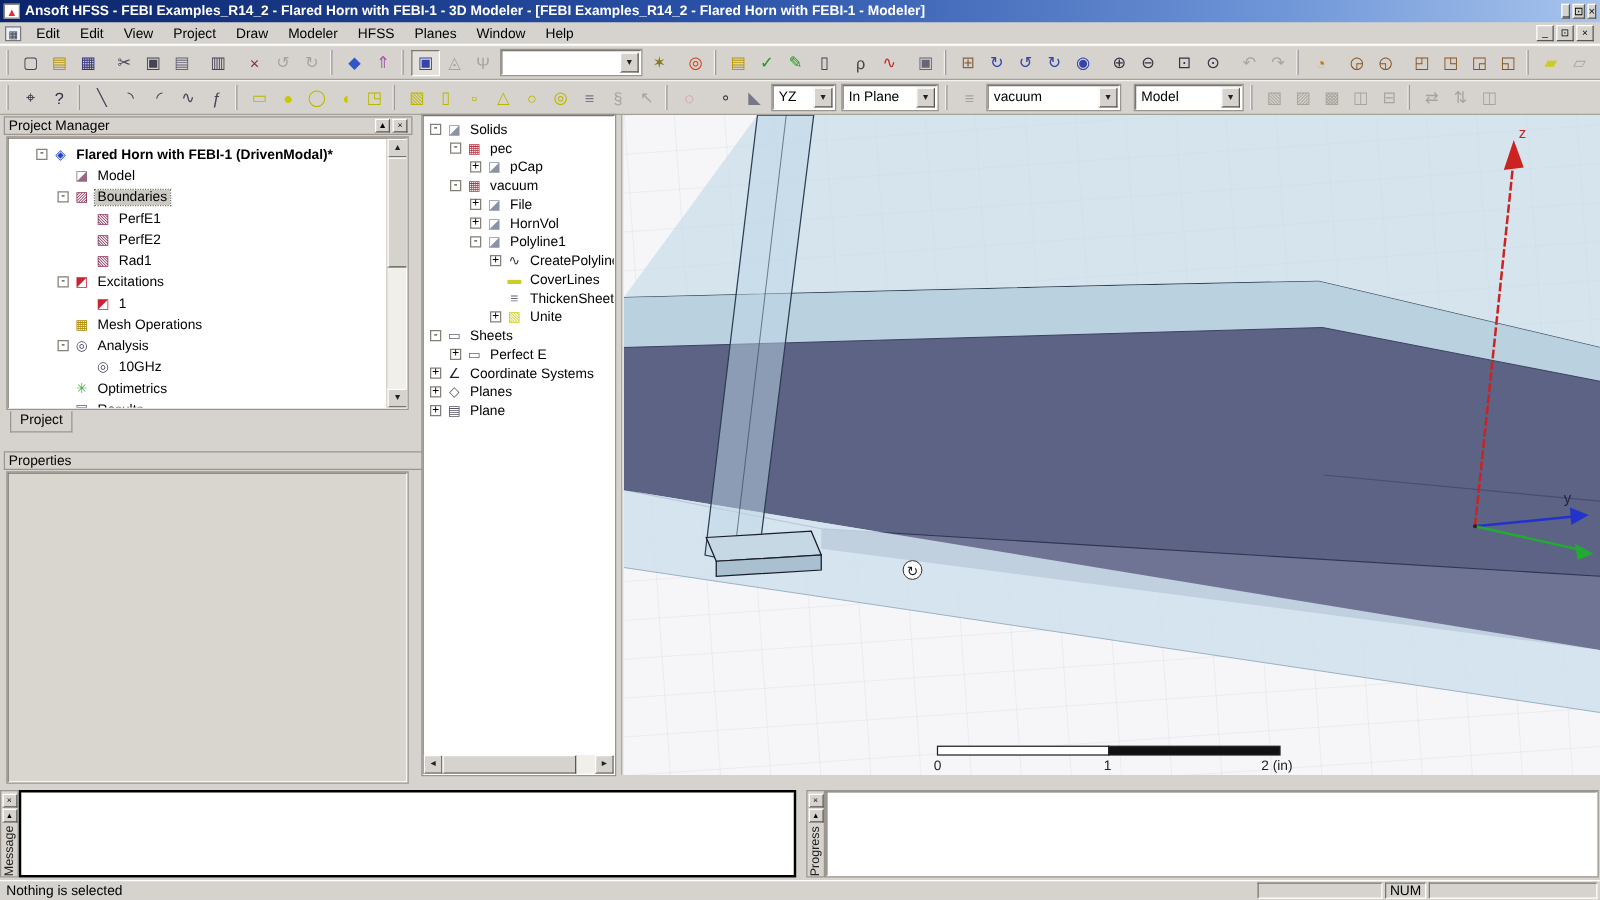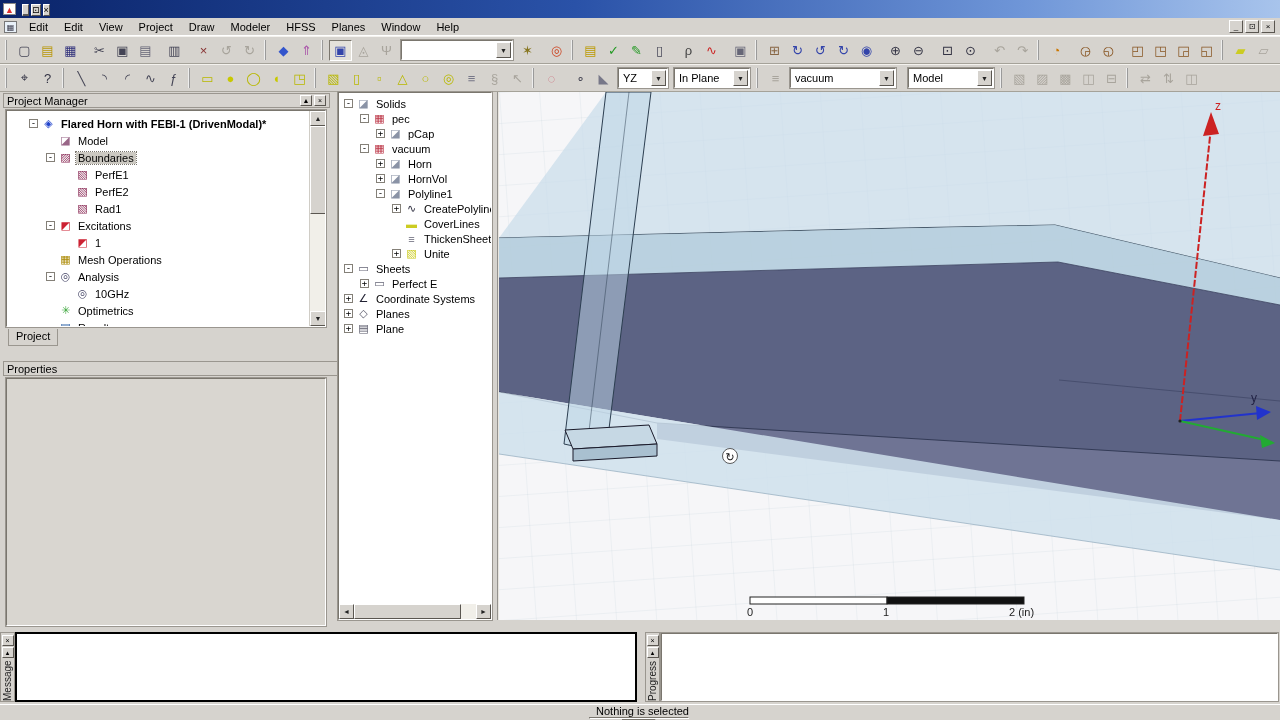--- a/index.html
+++ b/index.html
@@ -95,35 +95,36 @@
   .vstrip .hbtn { margin:1px 0 0 0; }
   .vlabel {
     writing-mode:vertical-rl; transform:rotate(180deg);
     font-size:10px; color:#222; margin-top:3px; overflow:hidden; flex:1; white-space:nowrap;
   }
   .msgcontent { position:absolute; background:#fff; border:2px solid #000; }
   .progcontent { position:absolute; background:#fff; border:1px solid; border-color:#7a766e #fff #fff #7a766e; outline:1px solid #9a968f; }
   
   .statusbar {
     position:absolute; left:0; top:704px; width:1280px; height:16px; background:#d6d3ce;
-    border-top:1px solid #fff; display:flex; align-items:center; font-size:11px;flex-direction:column;
+    border-top:1px solid #fff; display:flex; align-items:center; font-size:11px;
   }
   .statusbar .msg { flex:1; padding-left:5px; }
   .sfield { height:13px; border:1px solid; border-color:#7a766e #fff #fff #7a766e; margin-right:2px; padding:0 3px; line-height:12px; }
   
   .viewport { position:absolute; left:497px; top:92px; width:783px; height:528px; background:#f6f6f8; border-left:2px groove #e8e5de; }
   .vplabel { font-family:"Liberation Sans","DejaVu Sans",sans-serif; }
 </style>
 </head>
 <body>
 
 <div class="screen">
 
   <div class="titlebar">
     <span class="appicon">▲</span>
+    <span class="title">Ansoft HFSS - FEBI Examples_R14_2 - Flared Horn with FEBI-1 - 3D Modeler - [FEBI Examples_R14_2 - Flared Horn with FEBI-1 - Modeler]</span>
     <span id="win-controls"><span class="winbtn">_</span><span class="winbtn">⊡</span><span class="winbtn">×</span></span>
   </div>
 
   <div class="menubar">
     <span class="mdiicon">▦</span>
     <span id="menu-items" style="display:flex;">
         <span class="menuitem">Edit</span>
         <span class="menuitem">Edit</span>
         <span class="menuitem">View</span>
         <span class="menuitem">Project</span>
@@ -536,21 +537,21 @@
           <span class="tlabel">pCap</span>
         </div>
         <div class="trow" style="height: 15px; padding-left: 21px;">
           <span class="exp">-</span>
           <span class="ticn" style="color: rgb(187, 51, 68);">▦</span>
           <span class="tlabel">vacuum</span>
         </div>
         <div class="trow" style="height: 15px; padding-left: 37px;">
           <span class="exp">+</span>
           <span class="ticn" style="color: rgb(138, 147, 166);">◪</span>
-          <span class="tlabel">Horn</span>
+          <span class="tlabel">File</span>
         </div>
         <div class="trow" style="height: 15px; padding-left: 37px;">
           <span class="exp">+</span>
           <span class="ticn" style="color: rgb(138, 147, 166);">◪</span>
           <span class="tlabel">HornVol</span>
         </div>
         <div class="trow" style="height: 15px; padding-left: 37px;">
           <span class="exp">-</span>
           <span class="ticn" style="color: rgb(138, 147, 166);">◪</span>
           <span class="tlabel">Polyline1</span>

